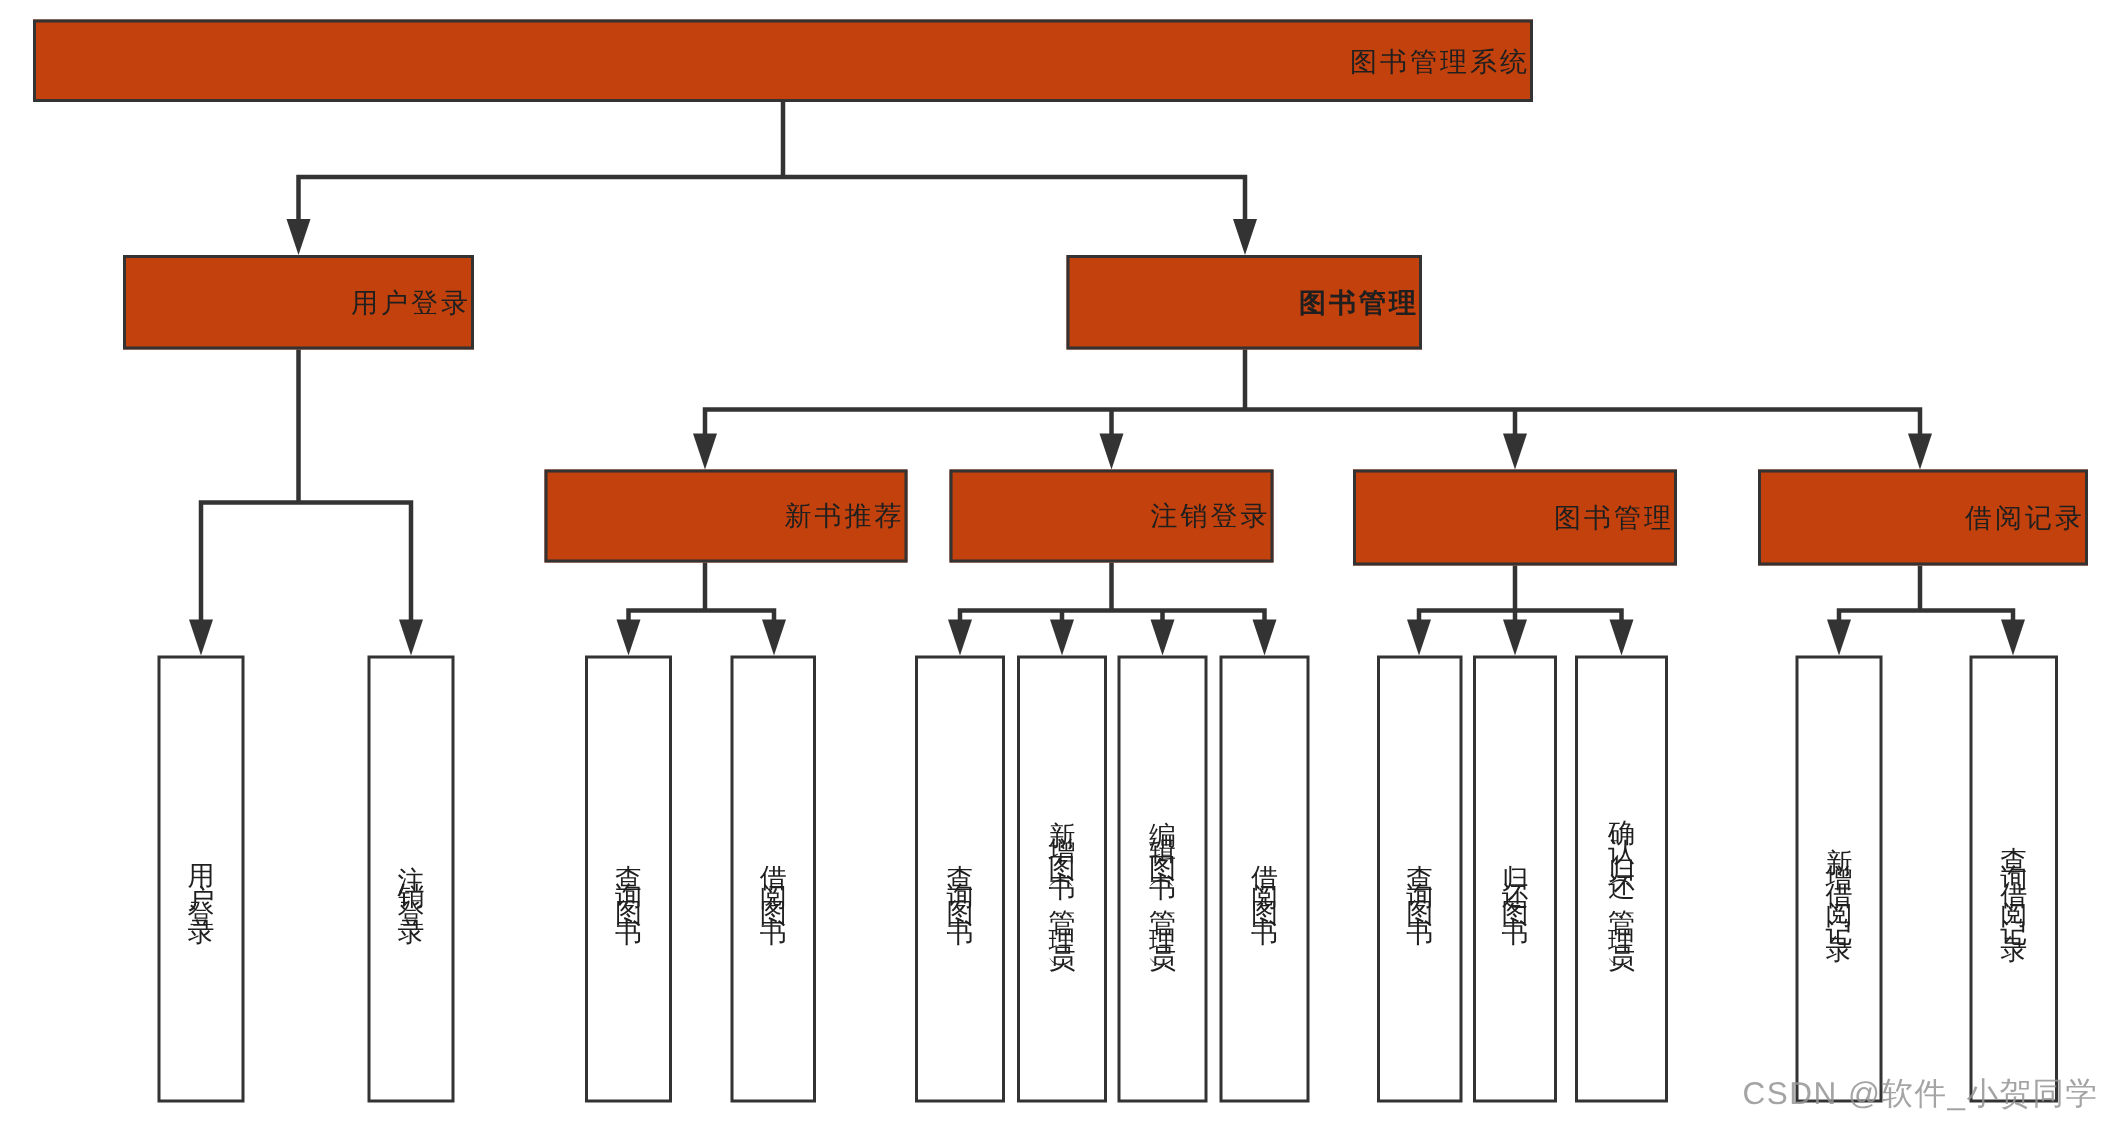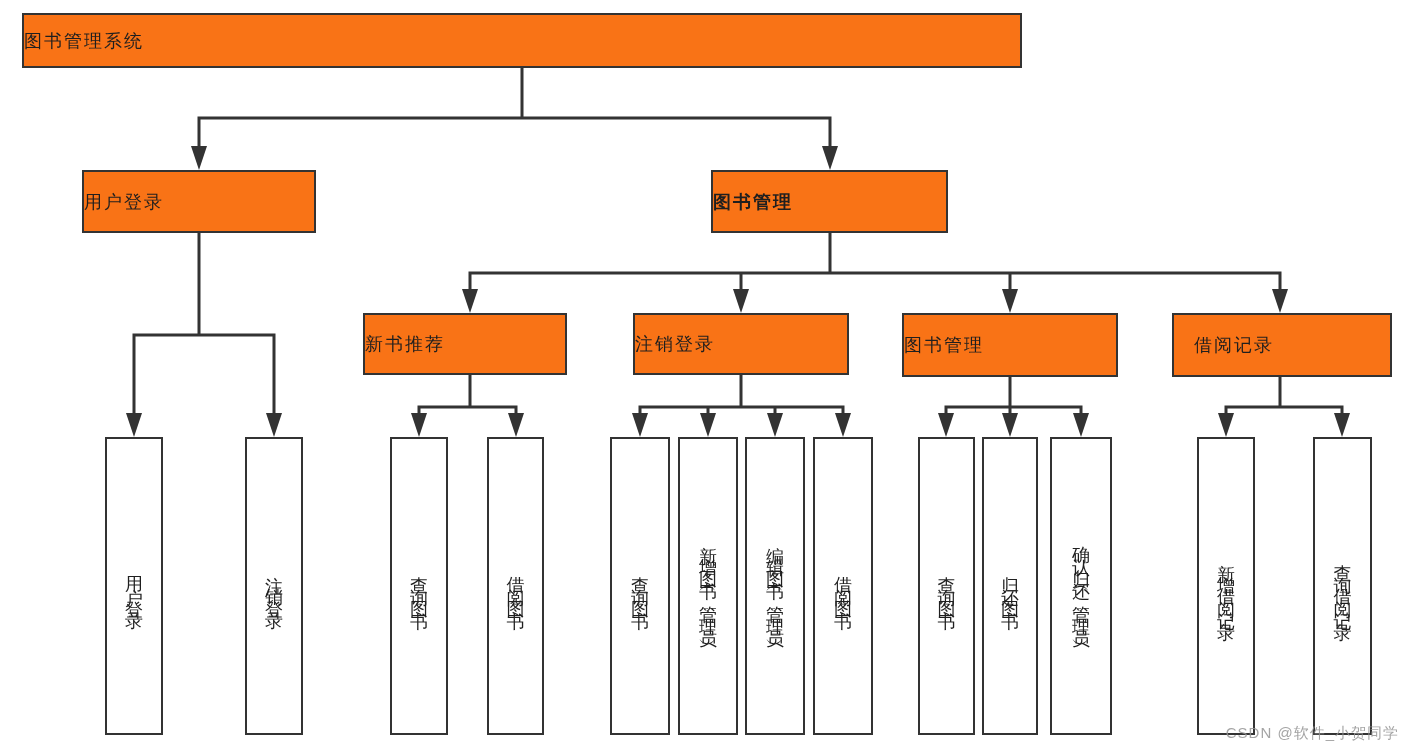--- a/index.html
+++ b/index.html
@@ -8,22 +8,22 @@
     width:1405px;height:747px;
     background:#ffffff;
     font-family:"Liberation Sans","DejaVu Sans",sans-serif;
     overflow:hidden;
   }
   #wires{position:absolute;left:0;top:0;width:1405px;height:747px;}
   .node{
     position:absolute;
     box-sizing:border-box;
     border:2.5px solid #333333;
-    background:#f97316;
-    display:flex;align-items:center;justify-content:flex-start;
+    background:#c2410c;
+    display:flex;align-items:center;justify-content:flex-end;
     color:#1f1f1f;
     font-size:18px;
     letter-spacing:2px;
     white-space:nowrap;
   }
   .leaf{
     position:absolute;
     box-sizing:border-box;
     border:2.5px solid #333333;
     background:#ffffff;
@@ -34,21 +34,21 @@
   .leaf .vtext{
     writing-mode:vertical-rl;
     text-orientation:mixed;
     letter-spacing:12px;
     line-height:1;
     white-space:nowrap;
   }
   .watermark{
     position:absolute;
     right:6px;bottom:4px;
-    font-size:15px;
+    font-size:21px;
     color:rgba(148,148,148,0.85);
     letter-spacing:1px;
     pointer-events:none;
   }
 </style>
 </head>
 <body>
 
 <div id="stage">
 
@@ -99,21 +99,21 @@
     <span>图书管理系统</span>
   </div>
 
   <div class="node" style="left:82px;top:170px;width:234px;height:63px;">
     <span>用户登录</span>
   </div>
   <div class="node" style="left:711px;top:170px;width:237px;height:63px;font-weight:bold;">
     <span>图书管理</span>
   </div>
 
-  <div class="node" style="left:363px;top:313px;width:204px;height:62px;">
+  <div class="node" style="left:363px;top:313px;width:242px;height:62px;">
     <span>新书推荐</span>
   </div>
   <div class="node" style="left:633px;top:313px;width:216px;height:62px;">
     <span>注销登录</span>
   </div>
   <div class="node" style="left:902px;top:313px;width:216px;height:64px;">
     <span>图书管理</span>
   </div>
   <div class="node" style="left:1172px;top:313px;width:220px;height:64px;padding-left:20px;">
     <span>借阅记录</span>

